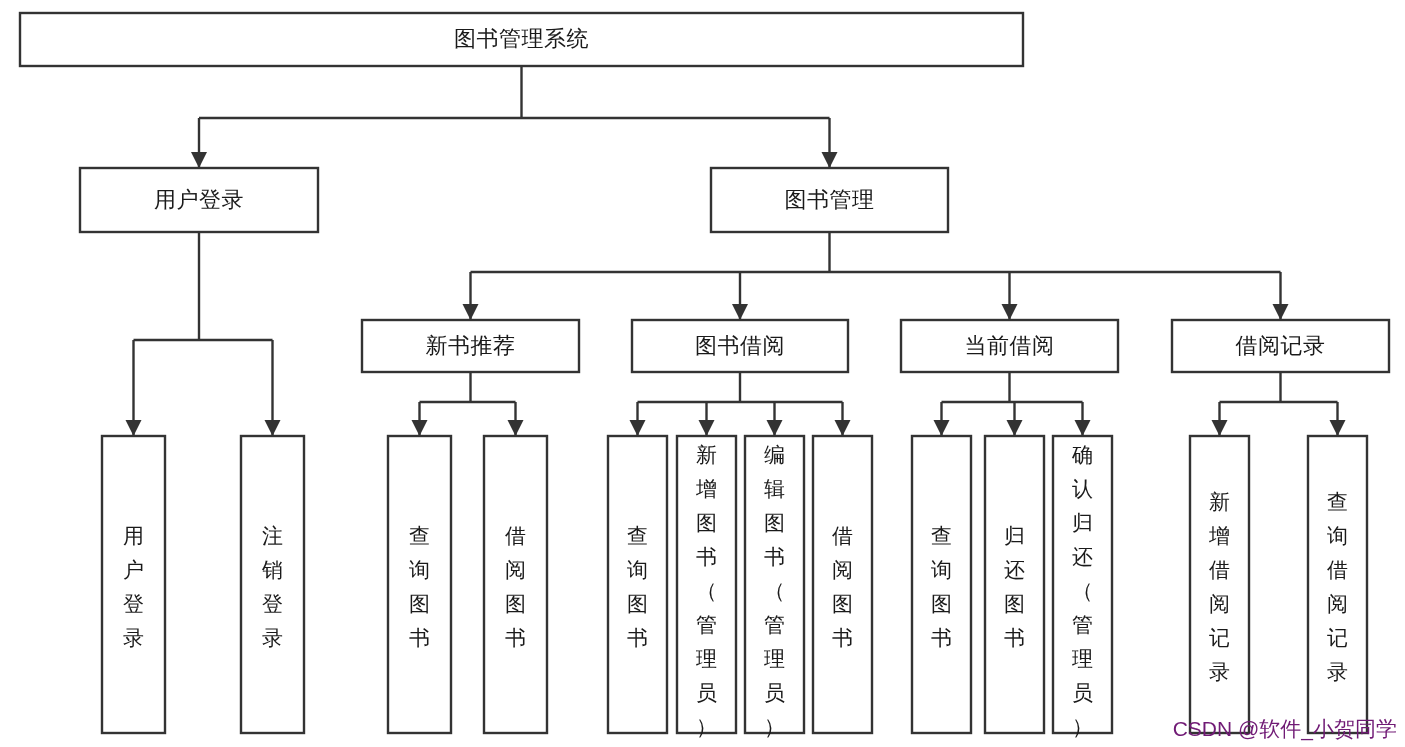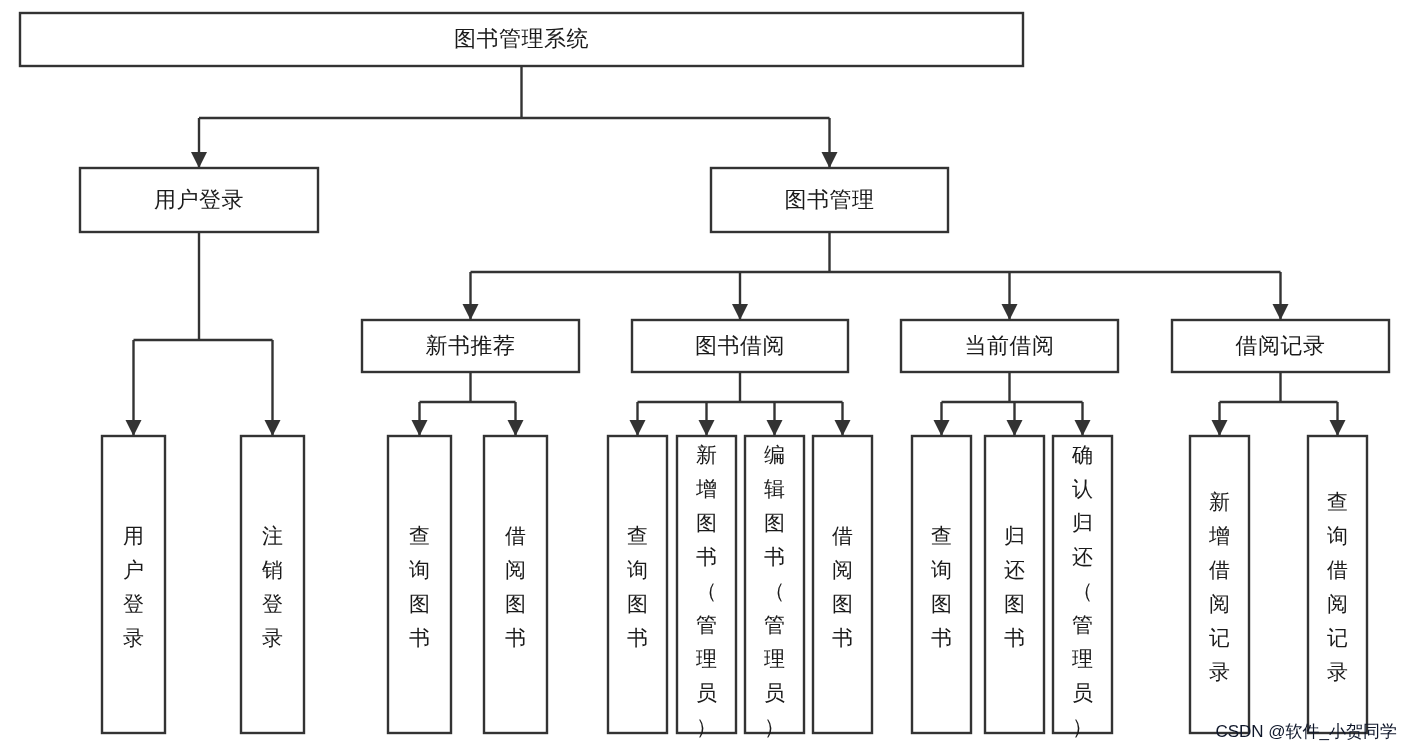--- a/index.html
+++ b/index.html
@@ -53,22 +53,22 @@
   }
   .arrow-head {
     fill: #333333;
     stroke: none;
   }
   .watermark {
     position: absolute;
     right: 8px;
     bottom: 4px;
     font-family: "Liberation Sans", "DejaVu Sans", sans-serif;
-    font-size: 17px;
-    color: #0f172a;
+    font-size: 21px;
+    color: #701a75;
     white-space: nowrap;
     user-select: none;
   }
 </style>
 </head>
 <body>
 
 <div id="diagram-root">
   <svg id="flow-svg" viewBox="0 0 1405 747">
     <g id="connectors-layer">

